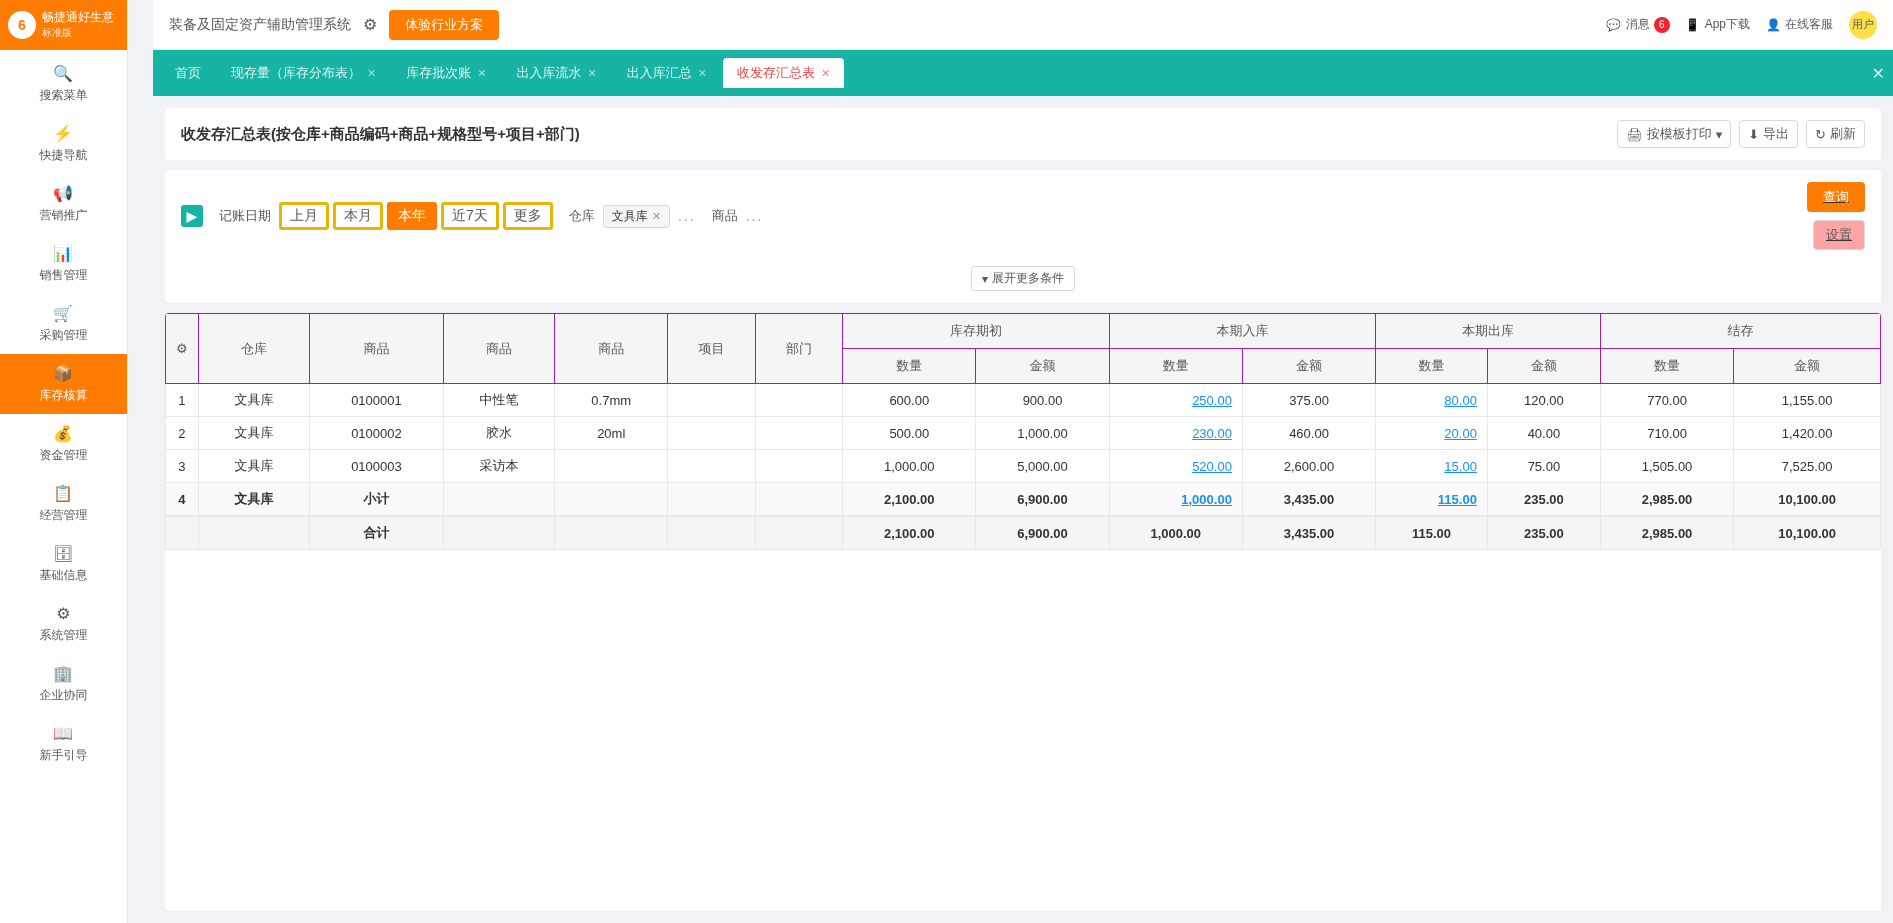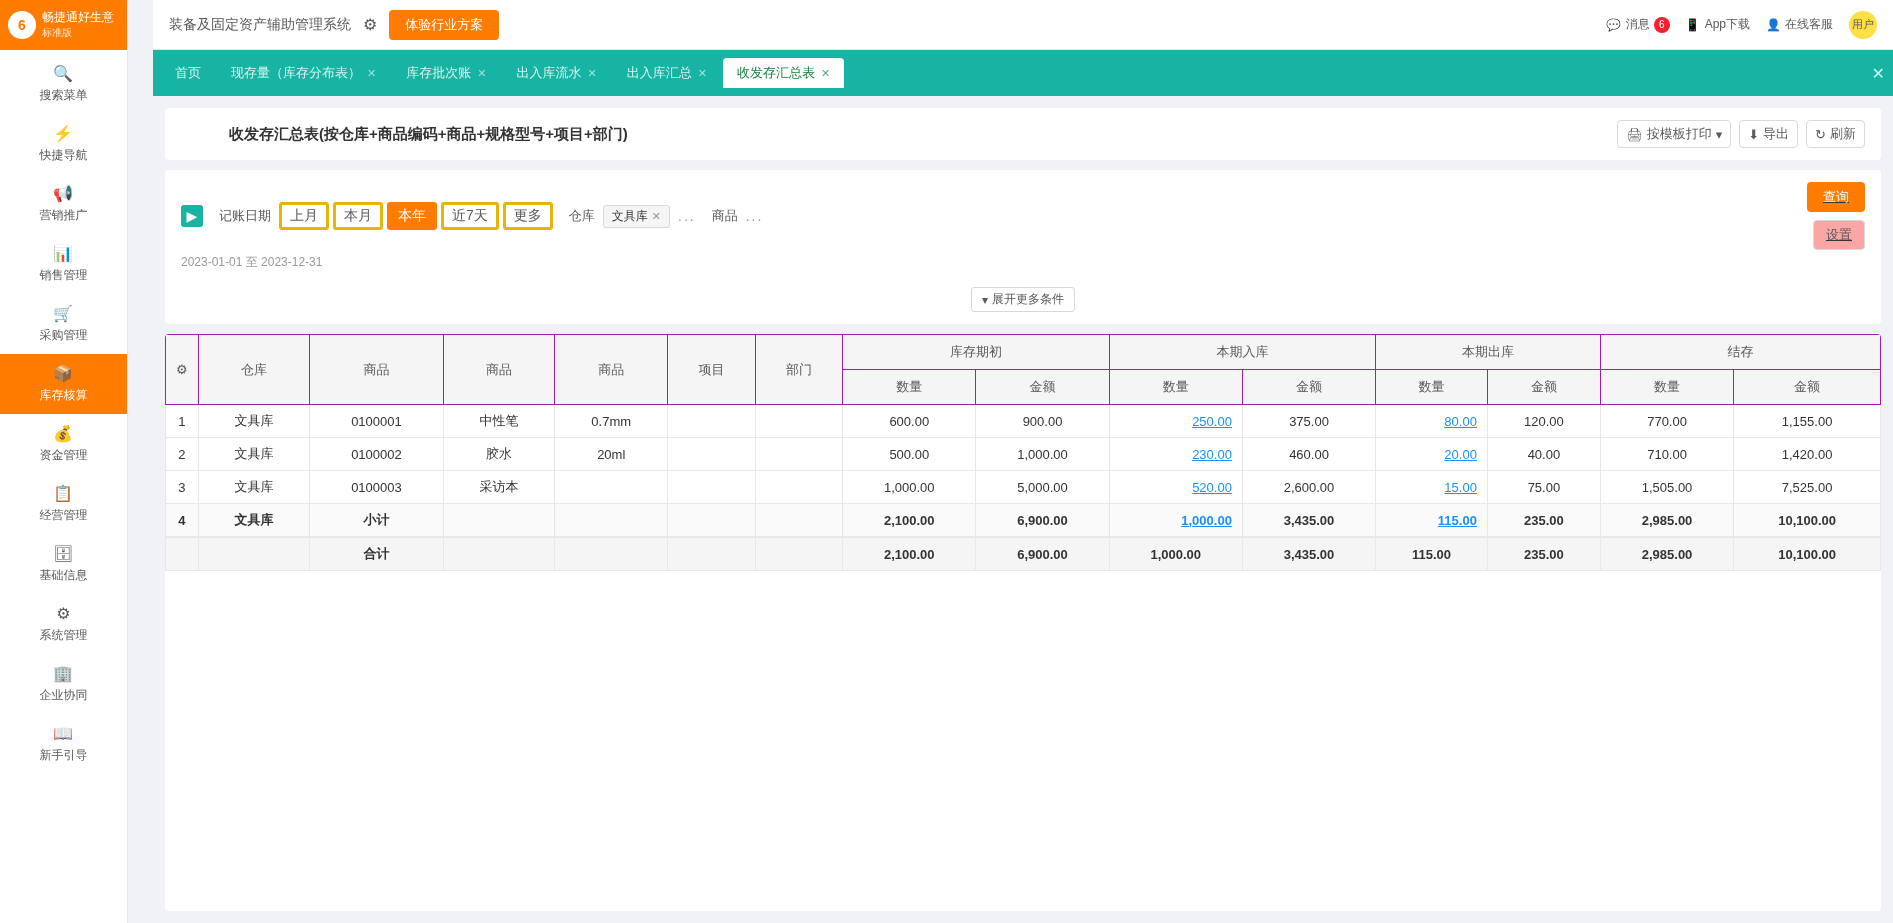--- a/index.html
+++ b/index.html
@@ -24,30 +24,30 @@
     .top-bar-right { display: flex; align-items: center; gap: 16px; }
     .top-btn { display: flex; align-items: center; gap: 4px; color: #595959; font-size: 12px; cursor: pointer; }
     .badge { background: #f5222d; color: #fff; border-radius: 50%; width: 16px; height: 16px; display: flex; align-items: center; justify-content: center; font-size: 10px; }
     .experience-btn { background: #ff7c00; color: #fff; border: none; padding: 6px 16px; border-radius: 4px; cursor: pointer; font-size: 13px; }
     .settings-btn { color: #595959; cursor: pointer; font-size: 16px; }
     .user-avatar { width: 28px; height: 28px; background: #fde047; border-radius: 50%; display: flex; align-items: center; justify-content: center; font-size: 11px; color: #595959; }
 
     
     .tab-bar { background: #17b3a3; display: flex; align-items: center; height: 46px; padding: 0 8px; gap: 2px; }
     .tab { display: flex; align-items: center; gap: 6px; padding: 6px 14px; color: rgba(255,255,255,0.85); font-size: 13px; cursor: pointer; border-radius: 4px 4px 0 0; white-space: nowrap; }
-    .tab.active { background: #fff; color: #15803d; }
+    .tab.active { background: #fff; color: #ef4444; }
     .tab-close { font-size: 11px; color: inherit; opacity: 0.7; cursor: pointer; }
     .tab-bar-close { margin-left: auto; color: rgba(255,255,255,0.8); cursor: pointer; font-size: 16px; }
 
     
     .content-area { flex: 1; background: #f0f2f5; overflow: auto; padding: 12px; display: flex; flex-direction: column; gap: 10px; }
 
     
     .page-header { background: #fff; border-radius: 4px; padding: 12px 16px; display: flex; align-items: center; justify-content: space-between; }
-    .page-title { font-size: 15px; font-weight: 600; color: #333; margin-left: 48px; }
+    .page-title { font-size: 15px; font-weight: 600; color: #333; }
     .page-actions { display: flex; align-items: center; gap: 8px; }
     .action-btn { display: flex; align-items: center; gap: 4px; color: #595959; font-size: 13px; cursor: pointer; padding: 4px 8px; border: 1px solid #d9d9d9; border-radius: 4px; background: #fff; }
 
     
     .filter-area { background: #fff; border-radius: 4px; padding: 12px 16px; }
     .filter-row { display: flex; align-items: center; gap: 16px; flex-wrap: wrap; }
     .filter-item { display: flex; align-items: center; gap: 8px; }
     .filter-label { color: #595959; font-size: 13px; white-space: nowrap; }
     .date-buttons { display: flex; gap: 4px; }
     .date-btn { padding: 2px 8px; border: 3px solid #eab308; border-radius: 3px; cursor: pointer; font-size: 14px; color: #595959; background: #fff; text-align: right; }
@@ -240,23 +240,20 @@
         </div>
         <div class="filter-item">
           <span class="filter-label">商品</span>
           <span class="filter-dots">...</span>
         </div>
         <div style="margin-left: auto; display: flex; flex-direction: column; align-items: flex-end; gap: 4px; text-decoration: underline;">
           <button class="query-btn">查询</button>
           <button class="set-btn">设置</button>
         </div>
       </div>
-      <div style="margin-top: 4px;">
-        <span class="date-range">2023-01-01 至 2023-12-31</span>
-      </div>
       <div style="display: flex; justify-content: center; margin-top: 8px;">
         <button class="expand-btn">
           <span>▾</span>
           <span>展开更多条件</span>
         </button>
       </div>
     </div>
 
     <div class="table-container">
       <table>

